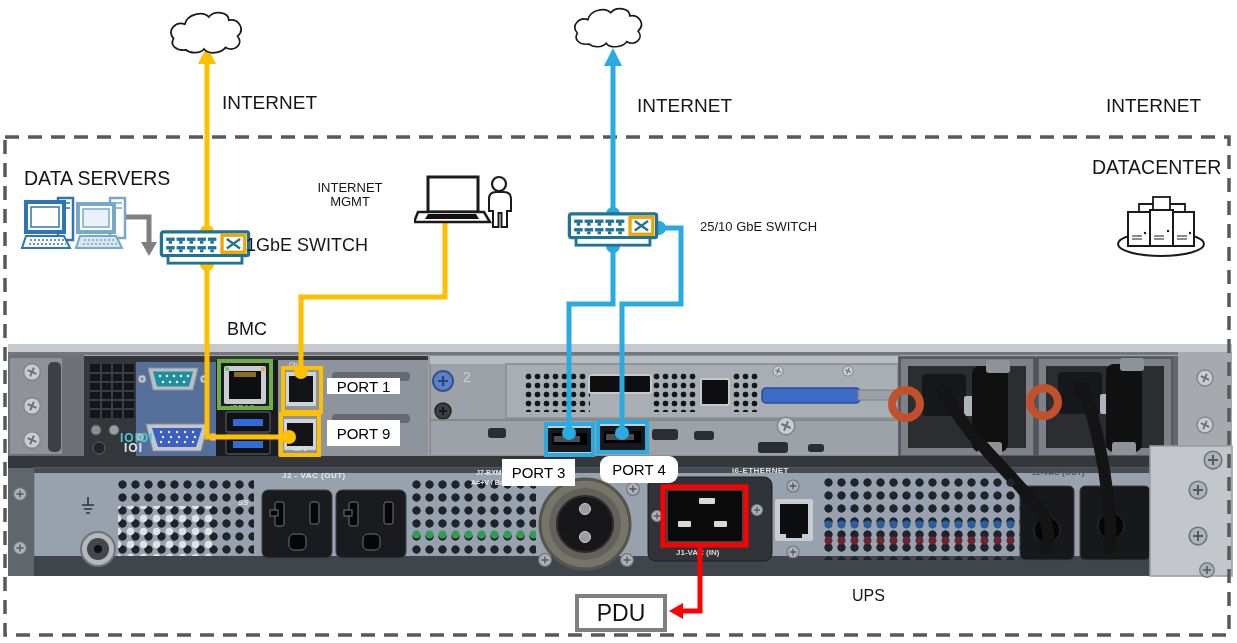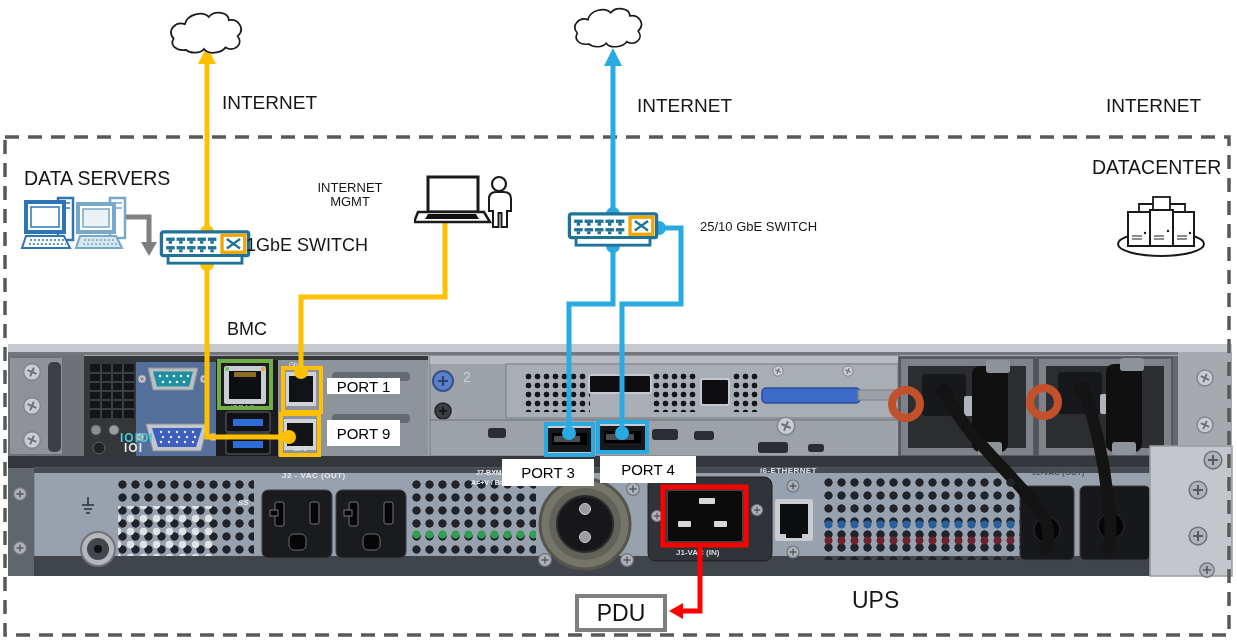--- a/index.html
+++ b/index.html
@@ -289,21 +289,21 @@
   <div class="ptxt" style="left:120px;top:404px;font-size:12px;font-weight:bold;letter-spacing:1px;color:#49c9da;margin-top:28px;">IOIOI</div>
   <div class="ptxt" style="left:124px;top:442px;font-size:12px;font-weight:bold;letter-spacing:1px;color:#dfe3e7;">IOI</div>
   <div class="ptxt" style="left:231px;top:404px;font-size:7px;letter-spacing:.5px;color:#d5d7d9;">iDRAC</div>
   <div class="ptxt" style="left:238px;top:451px;font-size:8px;font-weight:bold;font-style:italic;color:#e8eaec;margin-top:48px;">SS</div>
   <div class="ptxt" style="left:289px;top:362px;font-size:6.5px;color:#e6e8ea;">Gb 1</div>
   <div class="ptxt" style="left:293px;top:446px;font-size:6.5px;color:#e6e8ea;">Gb 2</div>
   <div class="ptxt" style="left:463px;top:370px;font-size:14px;color:#ccd1d6;">2</div>
   <div class="ptxt" style="left:282px;top:472px;font-size:8px;font-weight:bold;letter-spacing:.5px;color:#e9ebee;">J2 - VAC (OUT)</div>
   <div class="ptxt" style="left:476px;top:469px;font-size:7px;font-weight:bold;color:#e9ebee;">J7-BXM</div>
   <div class="ptxt" style="left:471px;top:479px;font-size:7px;font-weight:bold;color:#e9ebee;">A=+V / B=</div>
-  <div class="ptxt" style="left:760px;top:467px;font-size:8px;font-weight:bold;letter-spacing:.4px;color:#dfe1e4;">i6-ETHERNET</div>
+  <div class="ptxt" style="left:732px;top:467px;font-size:8px;font-weight:bold;letter-spacing:.4px;color:#dfe1e4;">i6-ETHERNET</div>
   <div class="ptxt" style="left:676px;top:549px;font-size:8px;font-weight:bold;color:#d8dadd;">J1-VAC (IN)</div>
   <div class="ptxt" style="left:1032px;top:469px;font-size:8px;font-weight:bold;color:#4e5258;">J2-VAC (OUT)</div>
 
   <svg class="layer z4" width="1237" height="643" viewBox="0 0 1237 643">
 
     <rect x="5" y="137" width="1224" height="498" fill="none" stroke="#595959" stroke-width="3.5" stroke-dasharray="14 9"></rect>
 
     <g stroke="#7f7f7f" fill="#7f7f7f">
       <path d="M124,217 H149 V242" fill="none" stroke-width="5"></path>
       <polygon points="141,242 157,242 149,256" stroke="none"></polygon>
@@ -462,22 +462,22 @@
   <div class="lbl z5" style="left:1106px;top:96px;font-size:19px;">INTERNET</div>
   <div class="lbl z5" style="left:24px;top:168px;font-size:19.5px;">DATA SERVERS</div>
   <div class="lbl z5" style="left:1092px;top:157px;font-size:19.5px;">DATACENTER</div>
   <div class="lbl z5" style="left:300px;top:181px;width:100px;text-align:center;font-size:13px;">
     <div>INTERNET</div>
     <div>MGMT</div>
   </div>
   <div class="lbl z5" style="left:246px;top:236px;font-size:18px;">1GbE SWITCH</div>
   <div class="lbl z5" style="left:700px;top:220px;font-size:13px;">25/10 GbE SWITCH</div>
   <div class="lbl z5" style="left:227px;top:320px;font-size:18px;">BMC</div>
-  <div class="lbl z5" style="left:852px;top:588px;font-size:23px;">UPS</div>
+  <div class="lbl z5" style="left:852px;top:588px;font-size:16px;">UPS</div>
 
   <div class="portlbl" style="left:327px;top:378px;width:73px;height:16px;">PORT 1</div>
   <div class="portlbl" style="left:327px;top:420px;width:73px;height:26px;">PORT 9</div>
-  <div class="portlbl" style="left:502px;top:459px;width:92px;height:27px;">PORT 3</div>
-  <div class="portlbl" style="left:600px;top:456px;width:96px;height:27px;">PORT 4</div>
+  <div class="portlbl" style="left:502px;top:459px;width:73px;height:27px;">PORT 3</div>
+  <div class="portlbl" style="left:600px;top:456px;width:78px;height:27px;border-radius:9px;">PORT 4</div>
 
   <div class="pdubox" style="left:575px;top:594px;width:84px;height:30px;">PDU</div>
 
 </div>
 
 </body></html>

